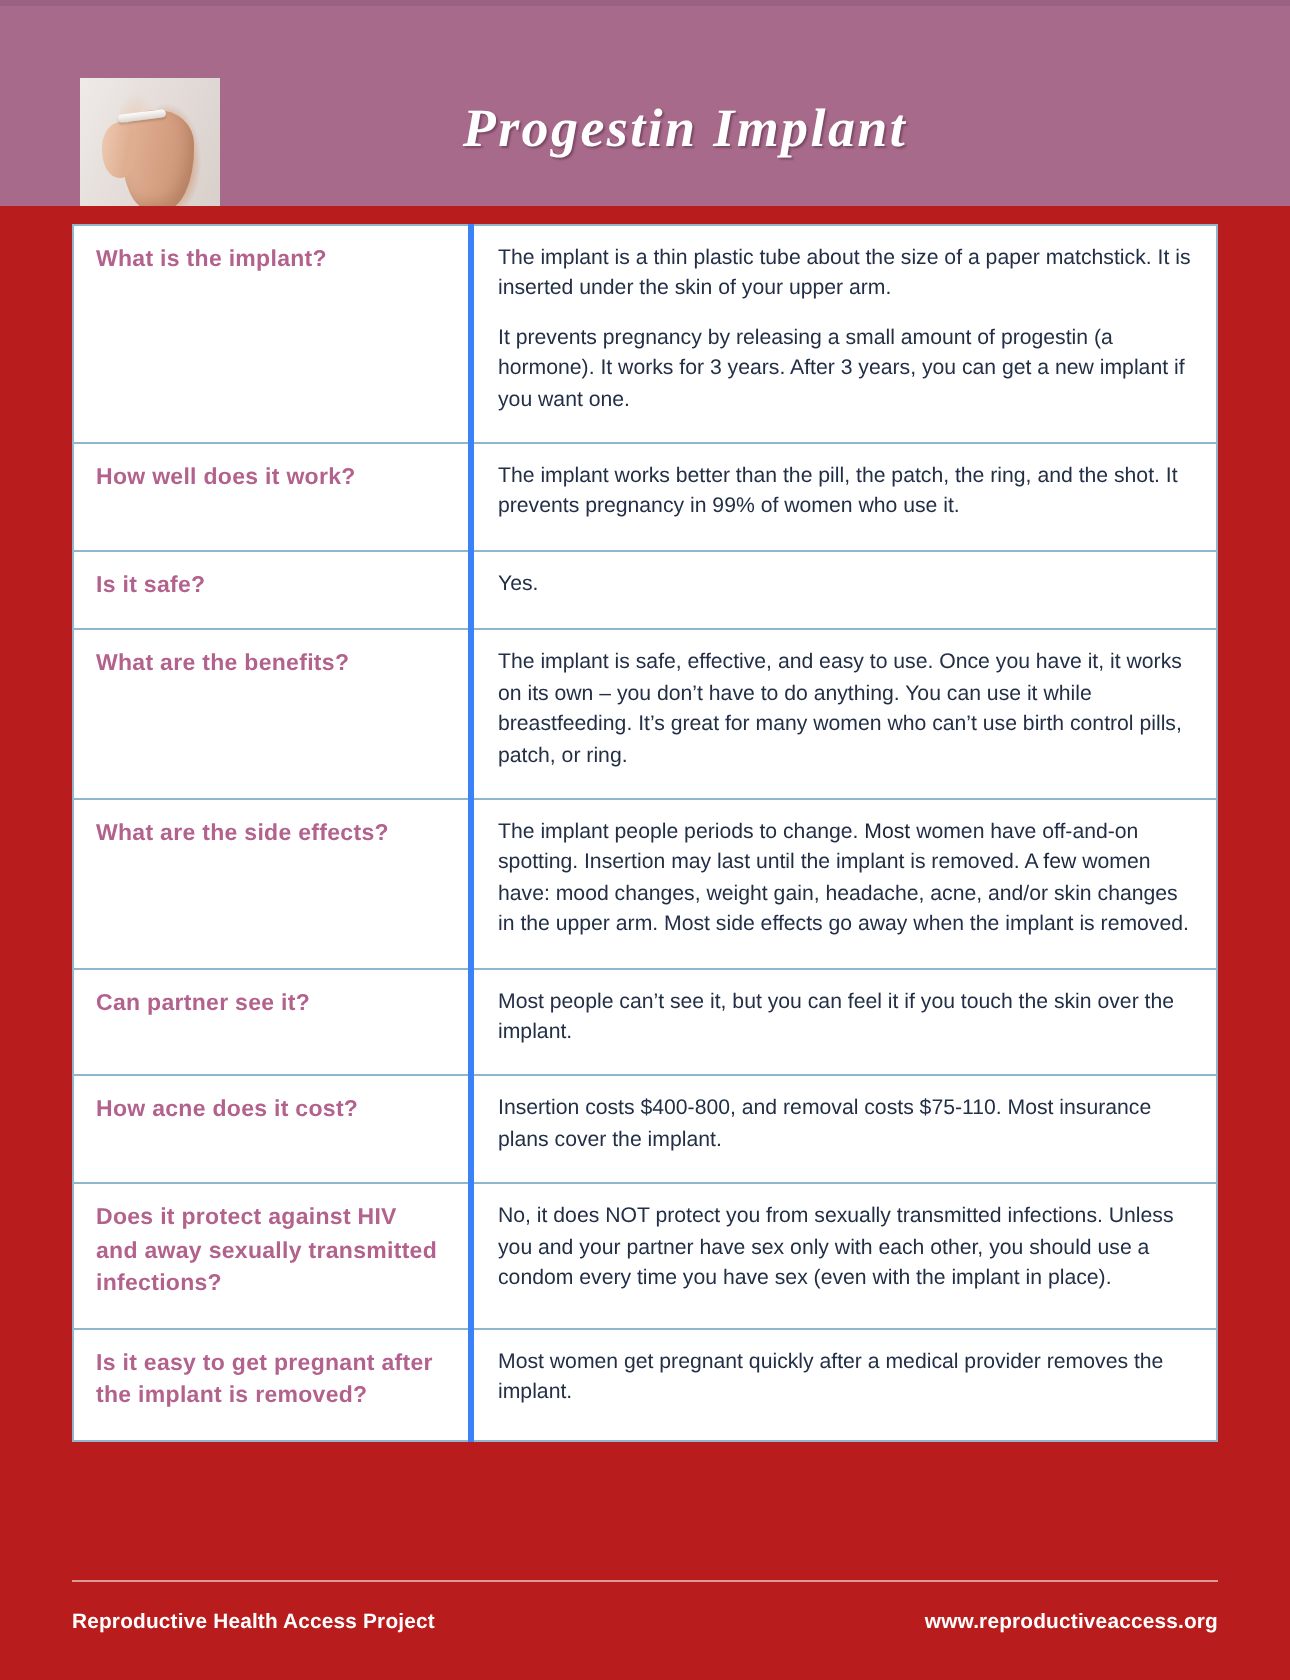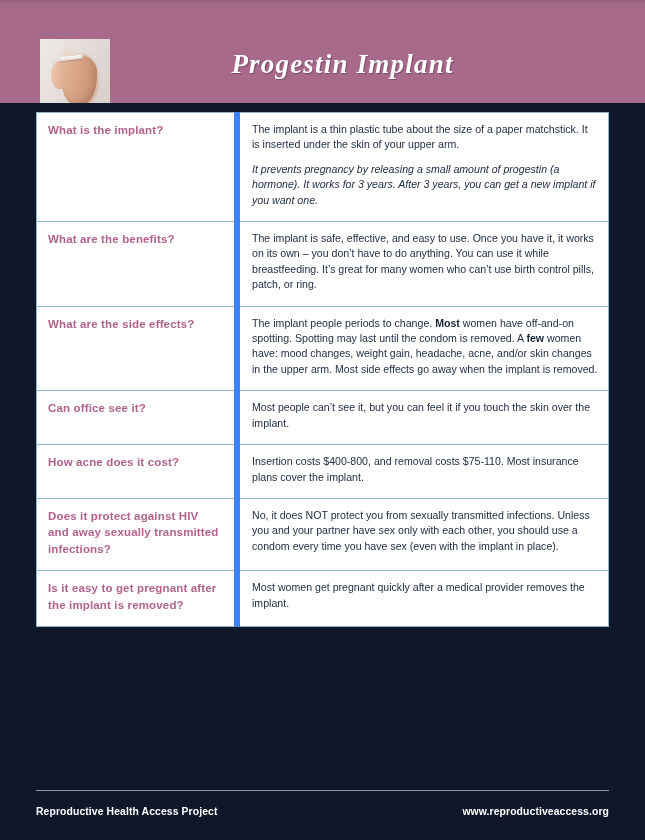--- a/index.html
+++ b/index.html
@@ -10,21 +10,21 @@
     width: 645px;
     height: 840px;
     overflow: hidden;
     background: #4a86ad;
     font-family: "Liberation Sans", sans-serif;
   }
   .page {
     position: relative;
     width: 645px;
     height: 840px;
-    background: #0f172a;
+    background: #b91c1c;
     box-sizing: border-box;
   }
 
   
   .header {
     position: relative;
     height: 103px;
     background: #a76a8b;
     border-top: 3px solid #9b6183;
     box-sizing: border-box;
@@ -112,42 +112,41 @@
   table.faq tr + tr td {
     border-top: 1px solid #8fb6cd;
   }
   table.faq td {
     vertical-align: top;
     background: #ffffff;
   }
   td.q {
     width: 174px;
     padding: 9px 12px 13px 11px;
-    border-right: 6px solid #3b82f6;
+    border-right: 3px solid #3b82f6;
     color: #b2628c;
     font-weight: bold;
     font-size: 11.5px;
     line-height: 16.5px;
     letter-spacing: .15px;
   }
   td.a {
     padding: 9px 10px 13px 12px;
     color: #232f46;
     font-size: 10.6px;
     line-height: 15.4px;
   }
   td.a p {
     margin: 0;
   }
   td.a p + p {
     margin-top: 9px;
-    font-style: italic;
   }
   td.a b {
-    font-weight: bold;
+    font-weight: normal;
     color: #1b2539;
   }
 
   
   .footer {
     position: absolute;
     left: 36px;
     right: 36px;
     top: 800px;
     height: 22px;
@@ -188,33 +187,45 @@
     <table class="faq">
       <tbody id="faq-body">
           <tr>
             <td class="q">What is the implant?</td>
             <td class="a">
               <p><span>The implant is a thin plastic tube about the size of a paper matchstick. It is inserted under the skin of your upper arm.</span></p>
               <p><span>It prevents pregnancy by releasing a small amount of progestin (a hormone). It works for 3 years. After 3 years, you can get a new implant if you want one.</span></p>
             </td>
           </tr>
           <tr>
+            <td class="q">How well does it work?</td>
+            <td class="a">
+              <p><span>The implant works better than the pill, the patch, the ring, and the shot. It prevents pregnancy in 99% of women who use it.</span></p>
+            </td>
+          </tr>
+          <tr>
+            <td class="q">Is it safe?</td>
+            <td class="a">
+              <p><span>Yes.</span></p>
+            </td>
+          </tr>
+          <tr>
             <td class="q">What are the benefits?</td>
             <td class="a">
               <p><span>The implant is safe, effective, and easy to use. Once you have it, it works on its own – you don’t have to do anything. You can use it while breastfeeding. It’s great for many women who can’t use birth control pills, patch, or ring.</span></p>
             </td>
           </tr>
           <tr>
             <td class="q">What are the side effects?</td>
             <td class="a">
-              <p><span>The implant people periods to change. </span><b>Most</b><span> women have off-and-on spotting. Spotting may last until the condom is removed. A </span><b>few</b><span> women have: mood changes, weight gain, headache, acne, and/or skin changes in the upper arm. Most side effects go away when the implant is removed.</span></p>
-            </td>
-          </tr>
-          <tr>
-            <td class="q">Can office see it?</td>
+              <p><span>The implant people periods to change. </span><b>Most</b><span> women have off-and-on spotting. Insertion may last until the implant is removed. A </span><b>few</b><span> women have: mood changes, weight gain, headache, acne, and/or skin changes in the upper arm. Most side effects go away when the implant is removed.</span></p>
+            </td>
+          </tr>
+          <tr>
+            <td class="q">Can partner see it?</td>
             <td class="a">
               <p><span>Most people can’t see it, but you can feel it if you touch the skin over the implant.</span></p>
             </td>
           </tr>
           <tr>
             <td class="q">How acne does it cost?</td>
             <td class="a">
               <p><span>Insertion costs $400-800, and removal costs $75-110. Most insurance plans cover the implant.</span></p>
             </td>
           </tr>

